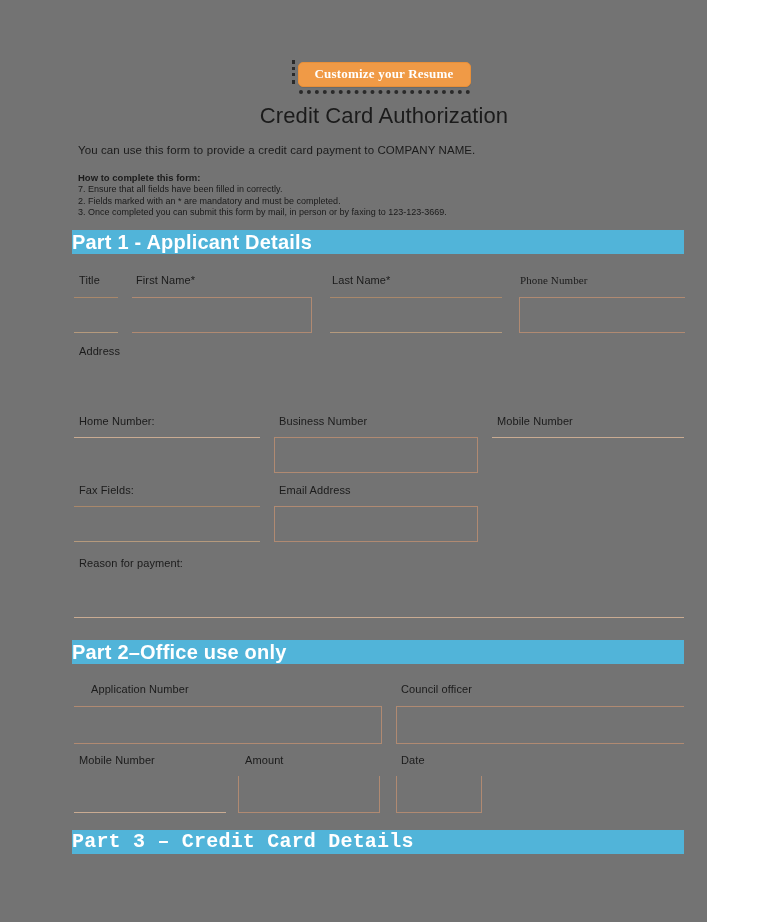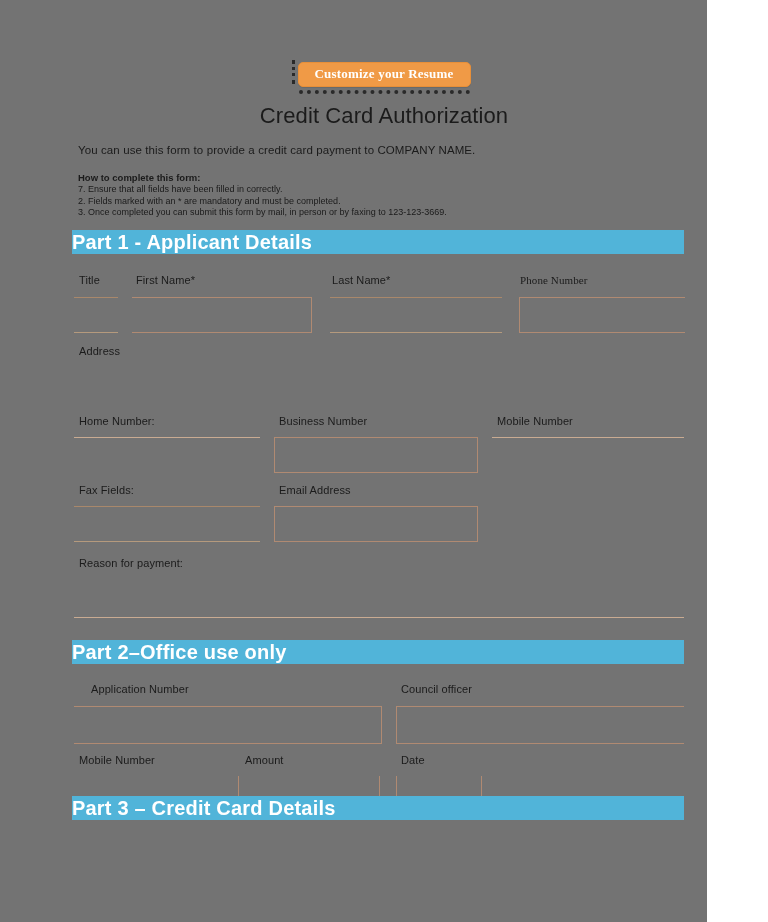--- a/index.html
+++ b/index.html
@@ -115,21 +115,21 @@
     color: #ffffff;
     font-size: 20px;
     font-weight: 700;
     line-height: 24px;
     padding-left: 0;
     box-sizing: border-box;
     letter-spacing: 0.2px;
   }
   #bar-p1 { top: 230px; }
   #bar-p2 { top: 640px; }
-  #bar-p3 { top: 796px; }
+  #bar-p3 { top: 830px; font-family: Liberation Mono, monospace; }
 
   
   .lbl {
     position: absolute;
     font-size: 11px;
     color: #1b1b1b;
     white-space: nowrap;
     letter-spacing: 0.1px;
   }
   

